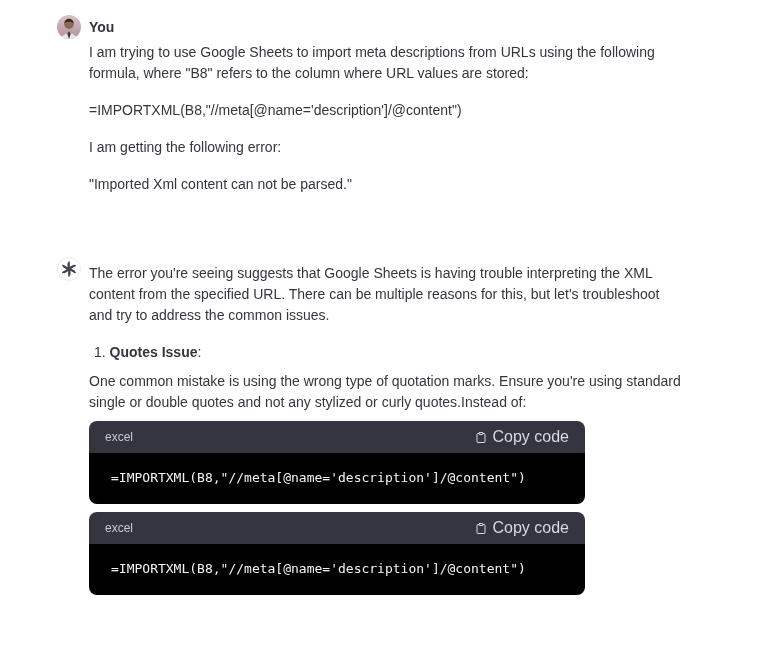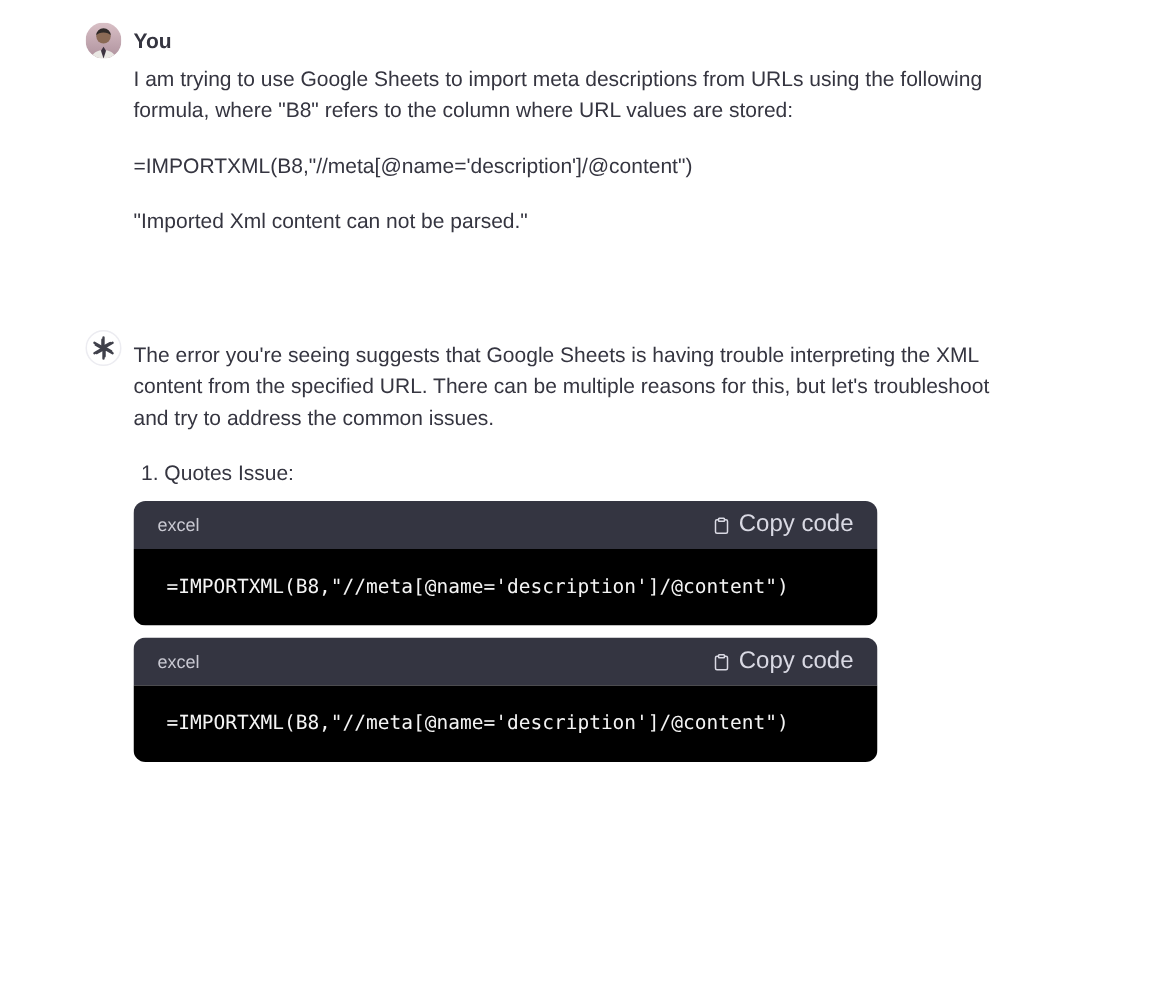--- a/index.html
+++ b/index.html
@@ -40,21 +40,21 @@
   }
   .author {
     font-weight: bold;
     line-height: 21px;
     margin-bottom: 4px;
   }
   .msg-body p { margin: 16px 0; }
   .msg-body p.tight { margin: 8px 0; }
   .msg-body p:first-of-type { margin-top: 4px; }
   .list-line { margin: 16px 0 8px; padding-left: 5px; }
-  .list-title { font-weight: normal; }
+  .list-title { font-weight: bold; }
   .codeblock {
     width: 496px;
     border-radius: 8px;
     overflow: hidden;
     margin: 8px 0;
   }
   .code-header {
     background: var(--code_header_bg, #343541);
     color: var(--header_label, #c9c9d2);
     font-size: 12px;
@@ -106,20 +106,21 @@
         <path d="M3.5 24 c2.2 -7.5 14.8 -7.5 17 0 z" fill="#e9e7e3"></path>
         <circle cx="12" cy="9.2" r="4.8" fill="#8a6a55"></circle>
         <path d="M7.2 8.6 a4.8 4.8 0 0 1 9.6 0 c-1.4 -2.6 -8.2 -2.6 -9.6 0 z" fill="#2f2a28"></path>
         <path d="M12 16.2 l1.7 2.6 -1.7 5.2 -1.7 -5.2 z" fill="#3d3340"></path>
       </svg>
     </div>
     <div class="msg-body">
       <div class="author">You</div>
       <p>I am trying to use Google Sheets to import meta descriptions from URLs using the following formula, where "B8" refers to the column where URL values are stored:</p>
       <p>=IMPORTXML(B8,"//meta[@name='description']/@content")</p>
+      <p>I am getting the following error:</p>
       <p>"Imported Xml content can not be parsed."</p>
     </div>
   </div>
 
   <div class="message">
     <div class="gpt-avatar">
       <svg viewBox="0 0 24 24" width="20" height="20" fill="none" stroke="#40414b" stroke-width="1.9" stroke-linecap="round" stroke-linejoin="round">
         <g transform="rotate(0 12 12)">
             <path d="M12 3.6 V11 l6.2 3.6"></path>
           </g>
@@ -141,20 +142,21 @@
       </svg>
     </div>
     <div class="msg-body">
       <p>The error you're seeing suggests that Google Sheets is having trouble interpreting the XML content from the specified URL. There can be multiple reasons for this, but let's troubleshoot and try to address the common issues.</p>
 
       <div class="list-line">
         <span>1.</span>
         <span class="list-title">Quotes Issue</span><span>:</span>
       </div>
 
+      <p class="tight">One common mistake is using the wrong type of quotation marks. Ensure you're using standard single or double quotes and not any stylized or curly quotes.Instead of:</p>
 
       <div class="codeblock">
         <div class="code-header">
           <span>excel</span>
           <button class="copy-btn">
             <svg width="12" height="13" viewBox="0 0 24 24" fill="none" stroke="currentColor" stroke-width="2" stroke-linecap="round" stroke-linejoin="round">
               <path d="M16 4h2a2 2 0 0 1 2 2v14a2 2 0 0 1-2 2H6a2 2 0 0 1-2-2V6a2 2 0 0 1 2-2h2"></path>
               <rect x="8" y="2" width="8" height="4" rx="1"></rect>
             </svg>
             <span>Copy code</span>

